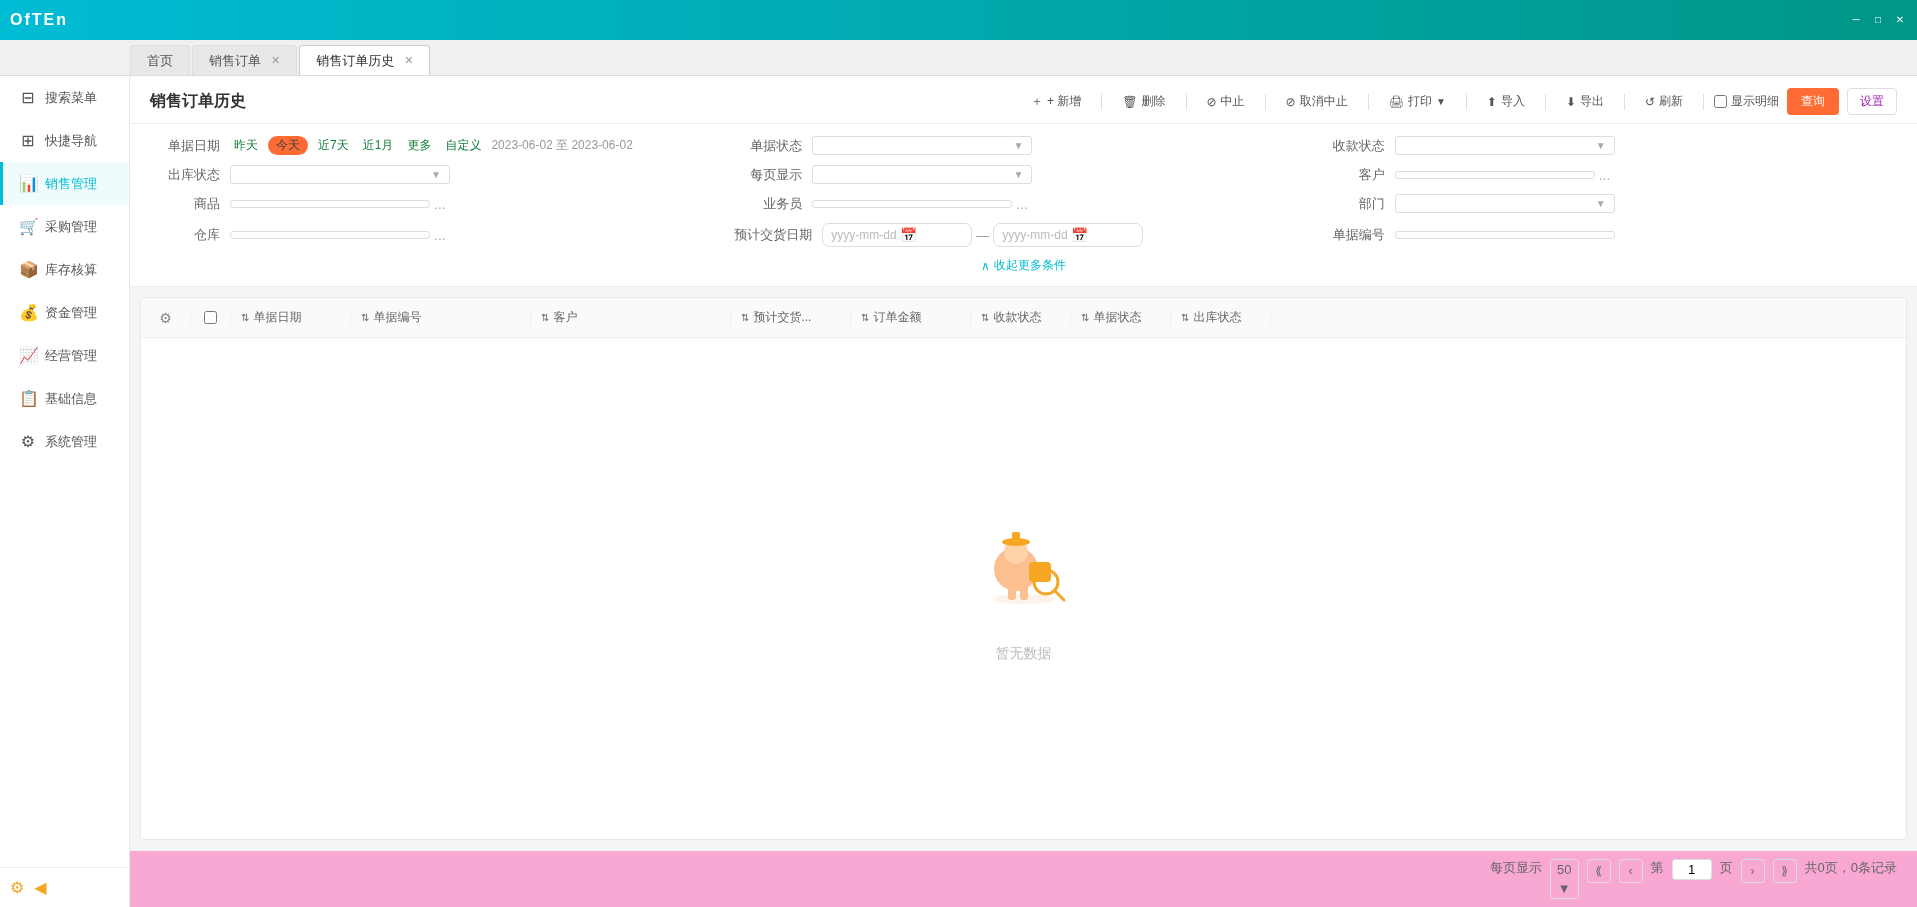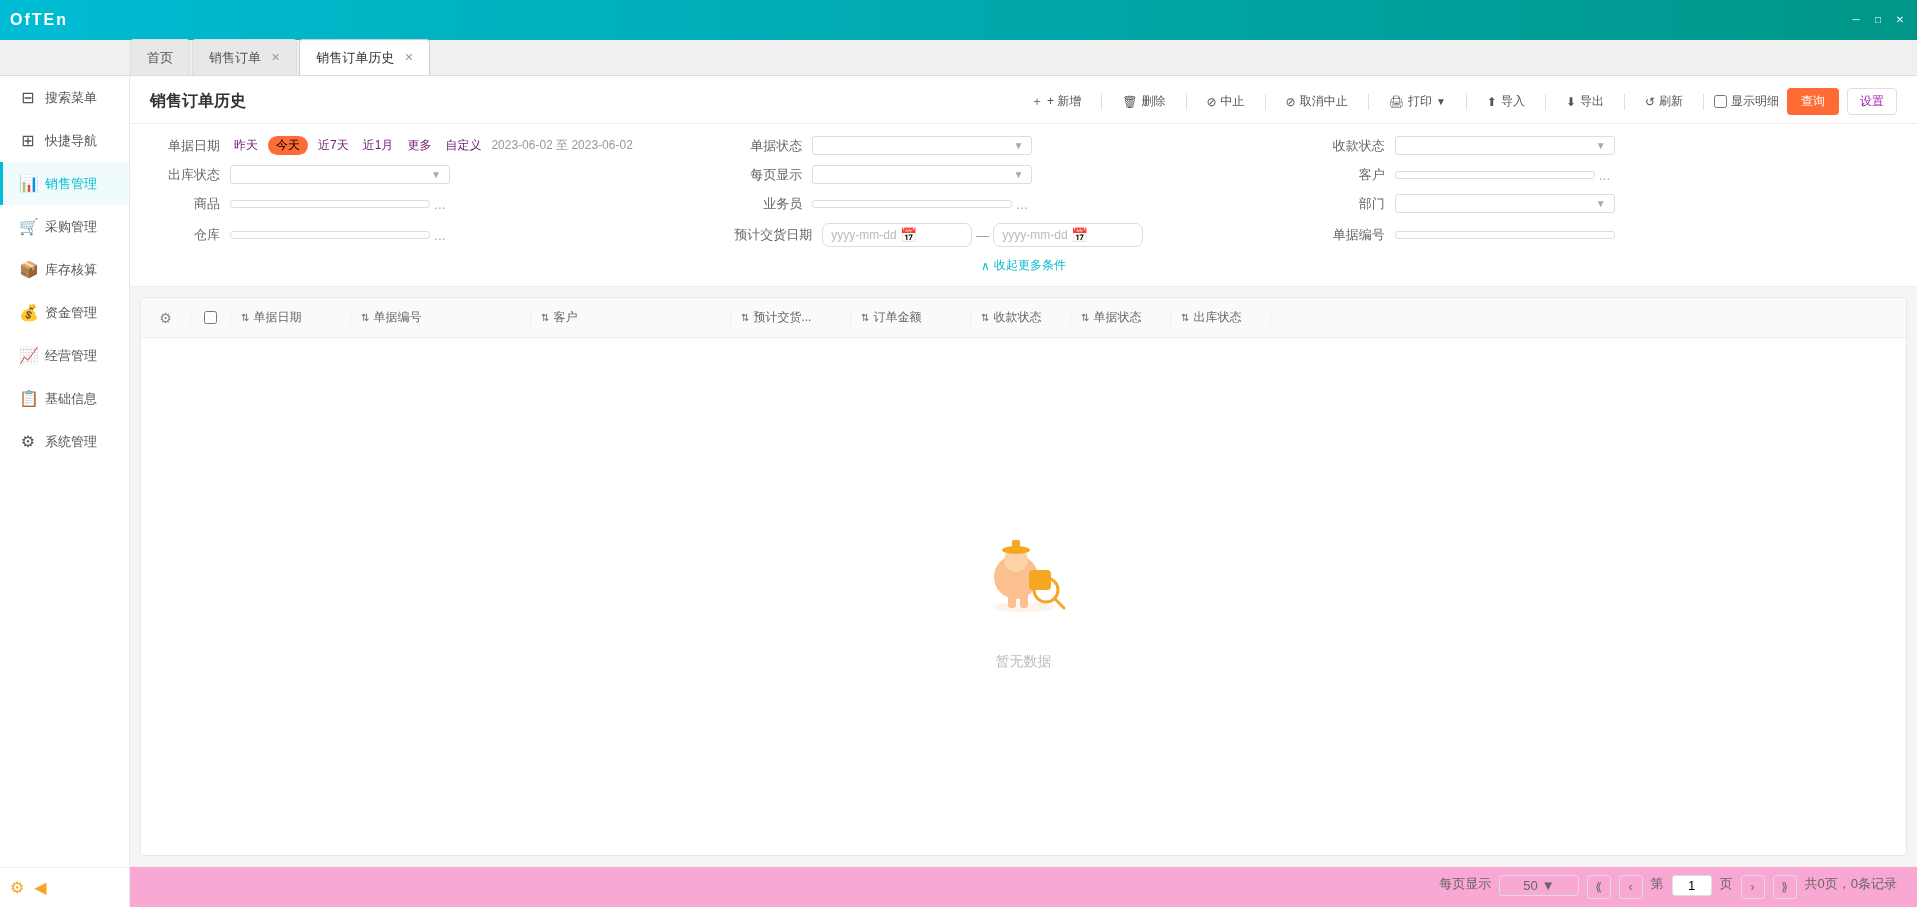--- a/index.html
+++ b/index.html
@@ -44,21 +44,21 @@
     .tab-bar {
       background: #f0f0f0;
       height: 36px;
       display: flex;
       align-items: flex-end;
       padding: 0 0 0 130px;
       border-bottom: 1px solid #ddd;
       flex-shrink: 0;
     }
     .tab {
-      height: 36px;
+      height: 30px;
       padding: 0 16px;
       display: flex;
       align-items: center;
       gap: 6px;
       border: 1px solid #ddd;
       border-bottom: none;
       border-radius: 4px 4px 0 0;
       background: #e8e8e8;
       cursor: pointer;
       font-size: 13px;
@@ -213,28 +213,28 @@
       padding-right: 10px;
     }
     .filter-value {
       display: flex;
       align-items: center;
       gap: 6px;
       flex: 1;
     }
     .date-chip {
       background: #ff6b35;
-      color: #000000;
+      color: #404040;
       padding: 1px 8px;
       border-radius: 10px;
       font-size: 12px;
       cursor: pointer;
     }
     .date-option {
-      color: #701a75;
+      color: #15803d;
       font-size: 12px;
       cursor: pointer;
       padding: 1px 4px;
     }
     .date-range {
       color: #999;
       font-size: 12px;
     }
     .filter-select {
       display: flex;
@@ -368,23 +368,24 @@
       color: #666;
       gap: 8px;
       flex-shrink: 0;
     }
     .page-size-select {
       display: flex;
       align-items: center;
       gap: 4px;
       border: 1px solid #ddd;
       border-radius: 3px;
-      padding: 2px 23px;
+      padding: 2px 6px;
       cursor: pointer;
       font-size: 13px;
+      flex-direction: column;
     }
     .page-nav-btn {
       width: 24px;
       height: 24px;
       display: flex;
       align-items: center;
       justify-content: center;
       cursor: pointer;
       color: #666;
       border: 1px solid #ddd;

